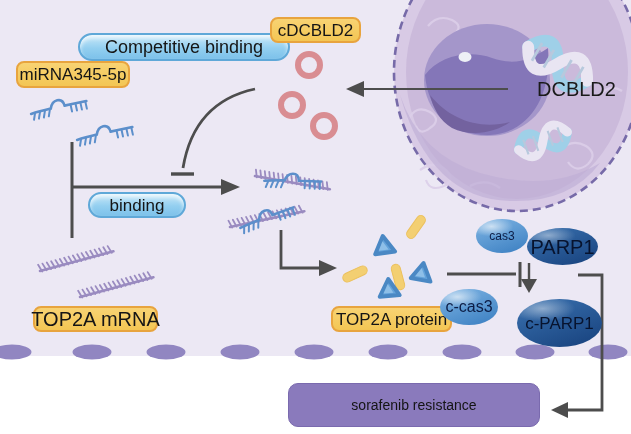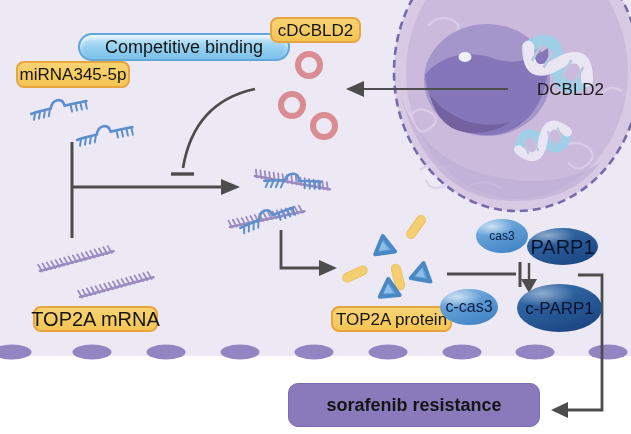--- a/index.html
+++ b/index.html
@@ -167,30 +167,31 @@
       </g>
     </g>
   </svg>
 
   <div class="lbl pill" style="left:78px;top:33px;width:212px;height:28px;font-size:18px;">Competitive binding</div>
 
   <div class="lbl tag" style="left:16px;top:61px;width:114px;height:27px;font-size:17px;">miRNA345-5p</div>
 
   <div class="lbl tag" style="left:270px;top:17px;width:91px;height:26px;font-size:17px;">cDCBLD2</div>
 
-  <div class="lbl plain-text" style="left:537px;top:79px;height:20px;font-size:17px;">DCBLD2</div>
+  <div class="lbl plain-text" style="left:537px;top:79px;height:20px;font-size:20px;">DCBLD2</div>
 
+  <div class="lbl pill" style="left:88px;top:192px;width:98px;height:26px;font-size:17px;">binding</div>
 
   <div class="lbl tag" style="left:33px;top:306px;width:125px;height:26px;font-size:20px;">TOP2A mRNA</div>
 
   <div class="lbl tag" style="left:331px;top:306px;width:121px;height:26px;font-size:17px;">TOP2A protein</div>
 
   <div class="lbl bubble light" style="left:476px;top:219px;width:52px;height:34px;font-size:12px;">cas3</div>
 
   <div class="lbl bubble dark" style="left:527px;top:228px;width:71px;height:37px;font-size:20px;">PARP1</div>
 
   <div class="lbl bubble light" style="left:440px;top:289px;width:58px;height:36px;font-size:16px;">c-cas3</div>
 
-  <div class="lbl bubble dark" style="left:517px;top:284px;width:85px;height:48px;font-size:17px;">c-PARP1</div>
+  <div class="lbl bubble dark" style="left:517px;top:299px;width:85px;height:48px;font-size:17px;">c-PARP1</div>
 
-  <div class="lbl box-purple" style="left:288px;top:383px;width:252px;height:44px;font-size:18px;font-weight:bold;">sorafenib resistance</div>
+  <div class="lbl box-purple" style="left:288px;top:383px;width:252px;height:44px;font-size:14px;">sorafenib resistance</div>
 
 </div>
 
 </body></html>

